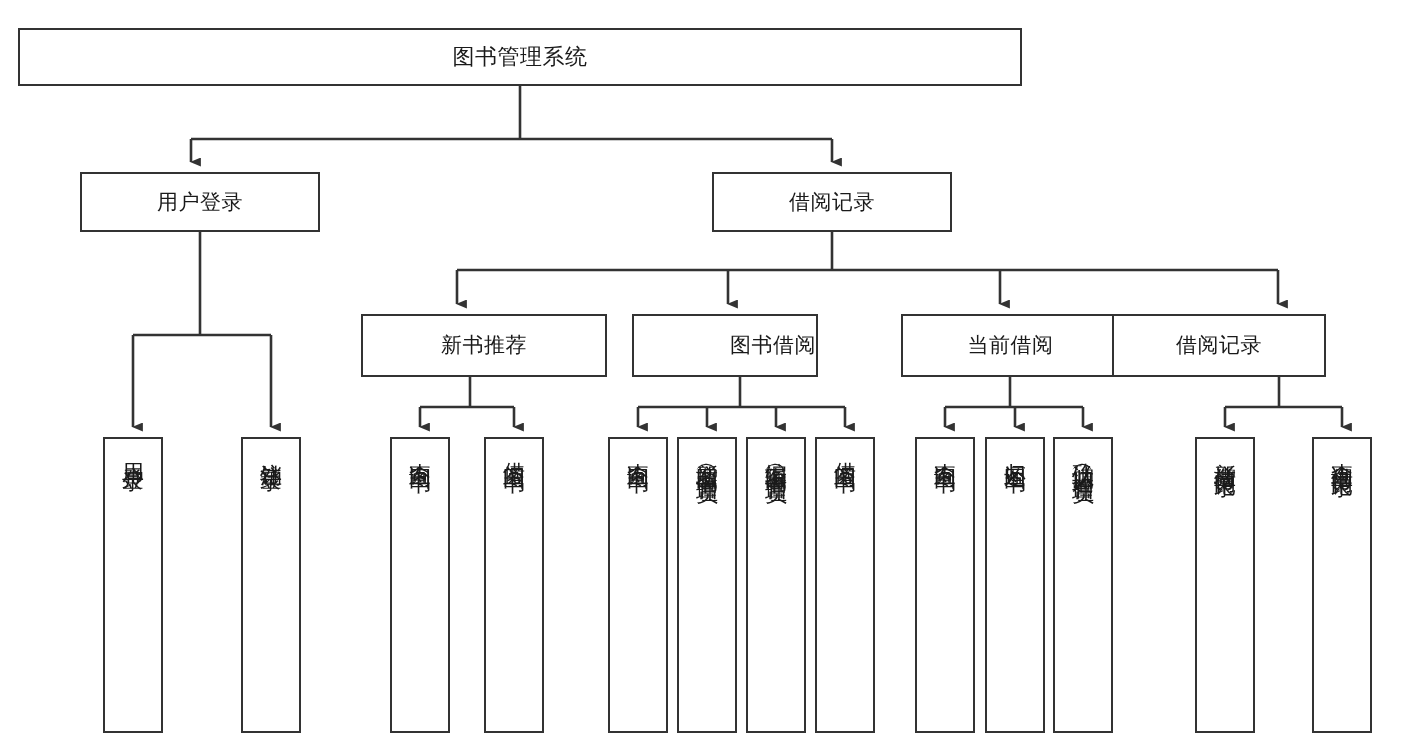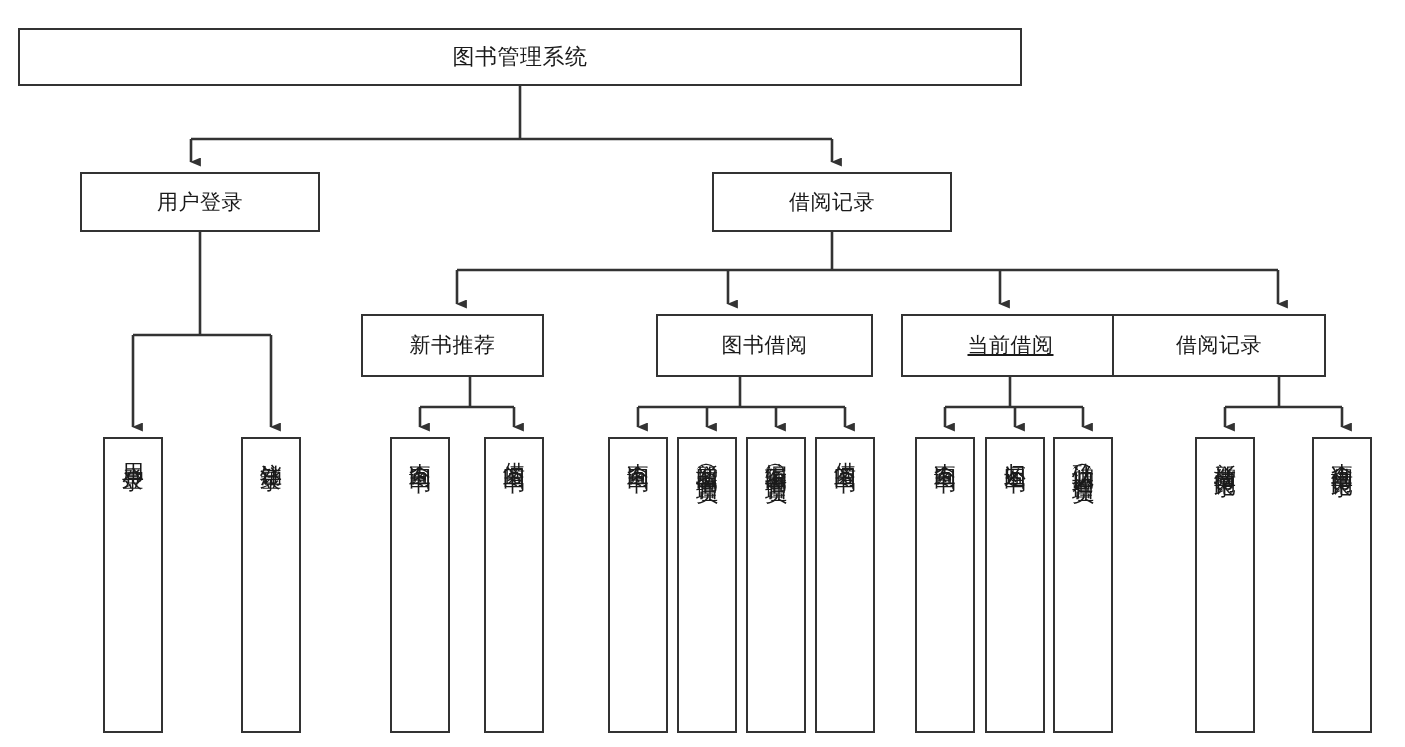--- a/index.html
+++ b/index.html
@@ -125,27 +125,27 @@
 
   <div id="level2-host">
       <div class="node horizontal" style="left: 80px; top: 172px; width: 240px; height: 60px;">
         <span class="label">用户登录</span>
       </div>
       <div class="node horizontal" style="left: 712px; top: 172px; width: 240px; height: 60px;">
         <span class="label">借阅记录</span>
       </div>
     </div>
   <div id="level3-host">
-      <div class="node horizontal" style="left: 361px; top: 314px; width: 183px; height: 63px;">
+      <div class="node horizontal" style="left: 361px; top: 314px; width: 246px; height: 63px;">
         <span class="label">新书推荐</span>
       </div>
-      <div class="node horizontal" style="left: 656px; top: 314px; width: 217px; height: 63px;">
+      <div class="node horizontal" style="left: 632px; top: 314px; width: 186px; height: 63px; justify-content: flex-end;">
         <span class="label">图书借阅</span>
       </div>
-      <div class="node horizontal" style="left: 901px; top: 314px; width: 219px; height: 63px; text-decoration: underline;">
+      <div class="node horizontal" style="left: 901px; top: 314px; width: 219px; height: 63px;">
         <span class="label">当前借阅</span>
       </div>
       <div class="node horizontal" style="left: 1112px; top: 314px; width: 214px; height: 63px;">
         <span class="label">借阅记录</span>
       </div>
     </div>
   <div id="level4-host">
       <div class="node vertical" style="left: 103px; top: 437px; width: 60px; height: 296px;">
         <span class="label">用户登录</span>
       </div>

